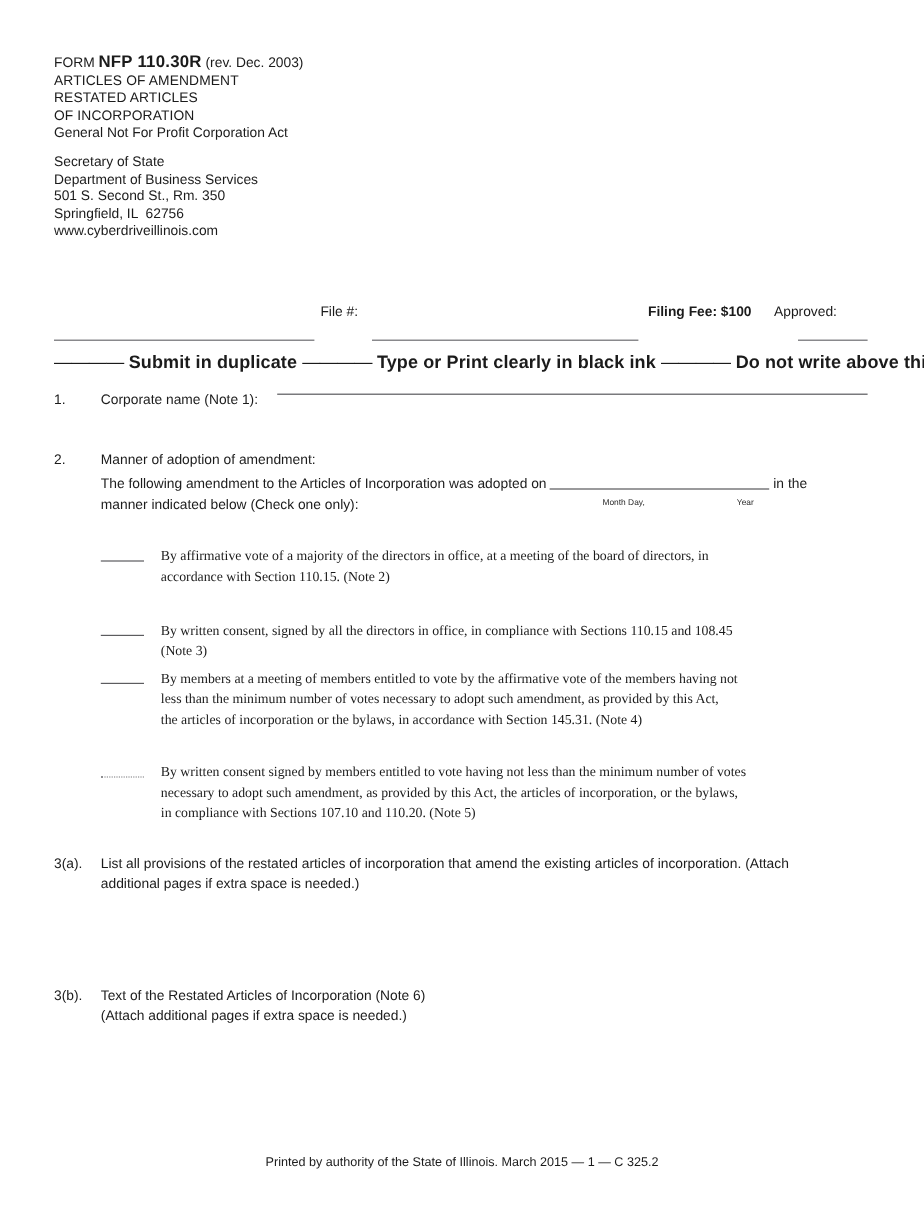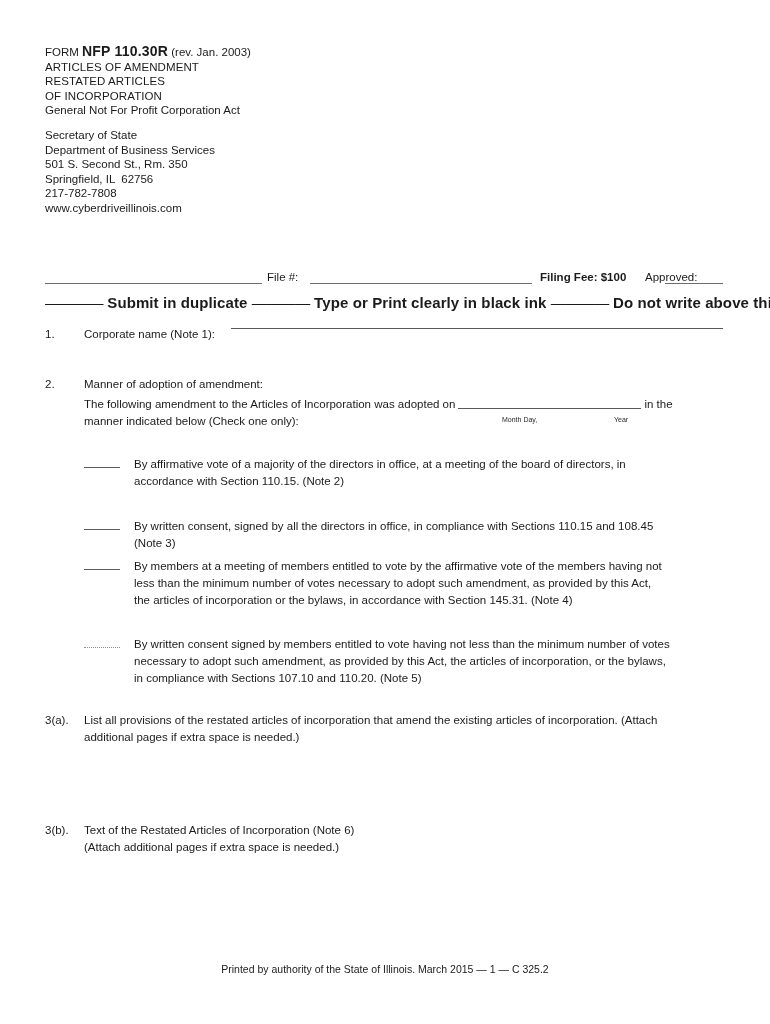--- a/index.html
+++ b/index.html
@@ -85,21 +85,21 @@
     height: 0;
     border-bottom: 1.3px solid #6d6d70;
     bottom: 2px;
   }
   .rule-1 { left: 0px;   width: 217px; }
   .rule-2 { left: 265px; width: 222px; }
   .rule-3 { left: 620px; width: 58px; }
   .filerow .fl-txt {
     position: absolute;
     font-size: 11.5px;
-    bottom: 3px;
+    bottom: 20px;
     white-space: nowrap;
     text-align: right;
   }
   .fl-file     { left: 222px; }
   .fl-fee      { left: 495px; font-weight: 700; }
   .fl-approved { left: 600px; }
 
   
   .dashrow {
     position: absolute;
@@ -188,20 +188,21 @@
     top: 11px;
     width: 36px;
     height: 0;
     border-bottom: 1.3px solid #5c5c5f;
   }
   .opt.dotted .tick {
     border-bottom: 1.3px dotted #8e8e91;
   }
   .opt .body {
     margin-left: 50px;
+    font-family: Liberation Serif, serif;
   }
   .opt .body div { white-space: nowrap; }
 
   .opt-a { top: 456px; }
   .opt-b { top: 518px; }
   .opt-c { top: 558px; }
   .opt-d { top: 636px; }
 
   
   .sec3a { position: absolute; left: 45px; top: 712px; width: 690px; font-size: 11.5px; line-height: 17px; }
@@ -226,34 +227,33 @@
 </style>
 </head>
 <body>
 
 <div class="page">
 
   <div class="header">
     <div class="form-line">
       <span class="lbl-form">FORM</span>
       <span class="form-code">NFP 110.30R</span>
-      <span class="rev">(rev. Jan. 2003)</span>
+      <span class="rev">(rev. Dec. 2003)</span>
     </div>
     <div class="title-line">ARTICLES OF AMENDMENT</div>
     <div class="title-line">RESTATED ARTICLES</div>
     <div class="title-line">OF INCORPORATION</div>
     <div class="subtitle-line">General Not For Profit Corporation Act</div>
   </div>
 
   <div class="addr-block">
     <div class="addr-line">Secretary of State</div>
     <div class="addr-line">Department of Business Services</div>
     <div class="addr-line">501 S. Second St., Rm. 350</div>
     <div class="addr-line">Springfield, IL  62756</div>
-    <div class="addr-line">217-782-7808</div>
     <div class="addr-line">www.cyberdriveillinois.com</div>
   </div>
 
 
   <div class="filerow">
     <div class="rule rule-1"></div>
     <span class="fl-txt fl-file">File #:</span>
     <div class="rule rule-2"></div>
     <span class="fl-txt fl-fee">Filing Fee: $100</span>
     <span class="fl-txt fl-approved">Approved:</span>

